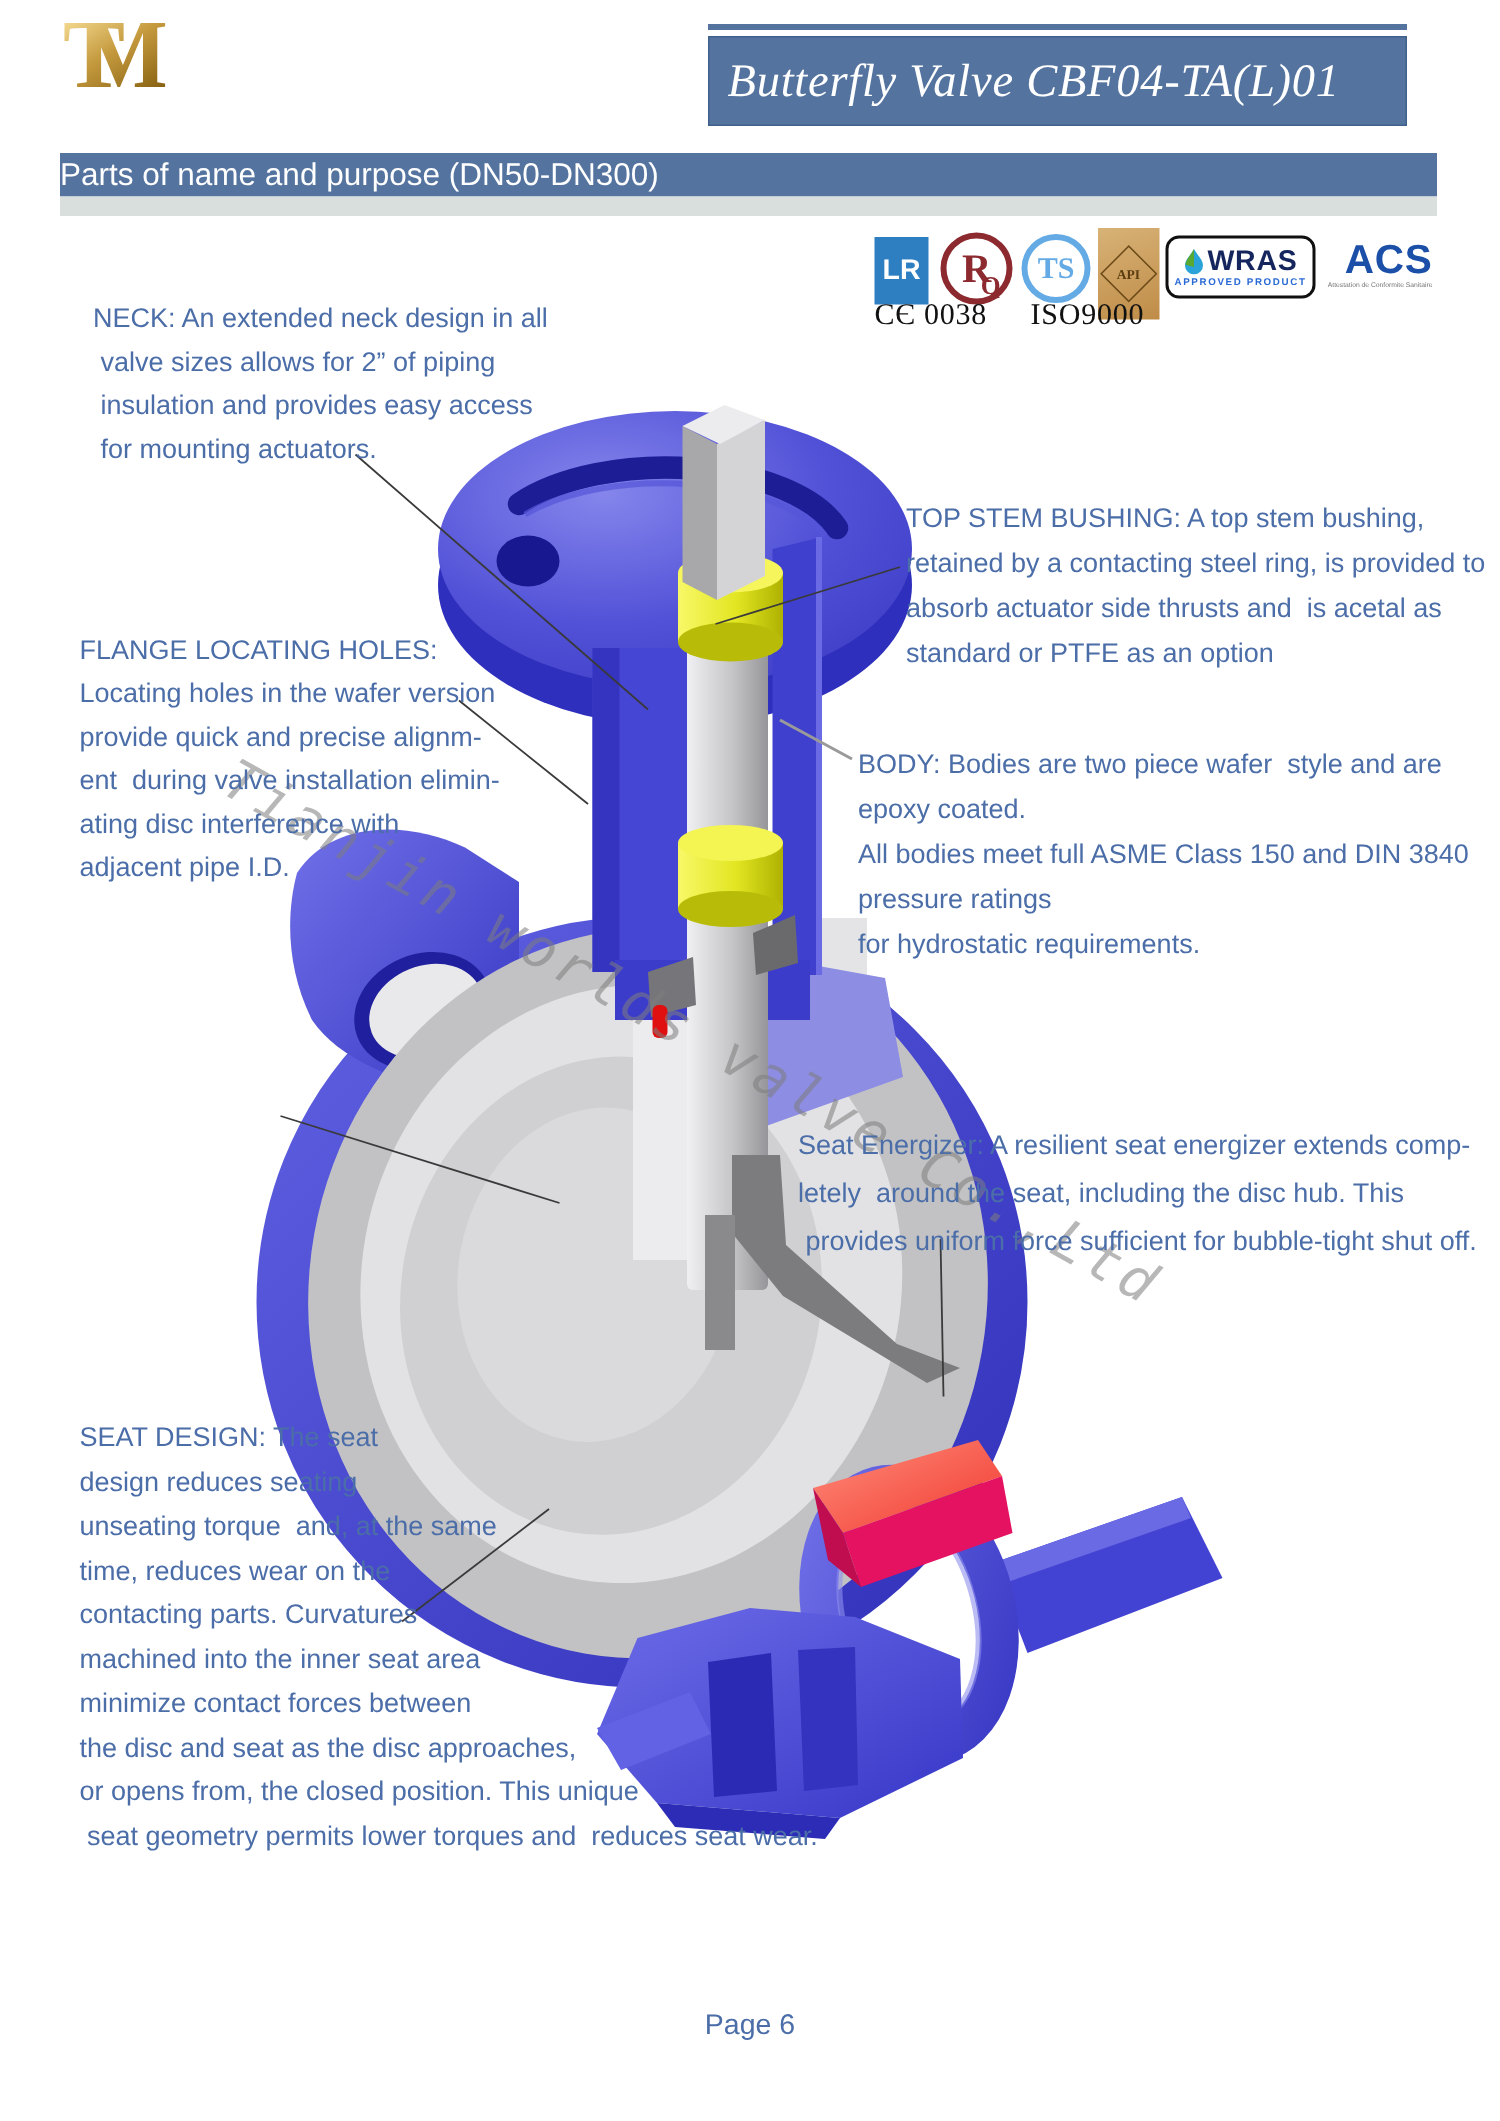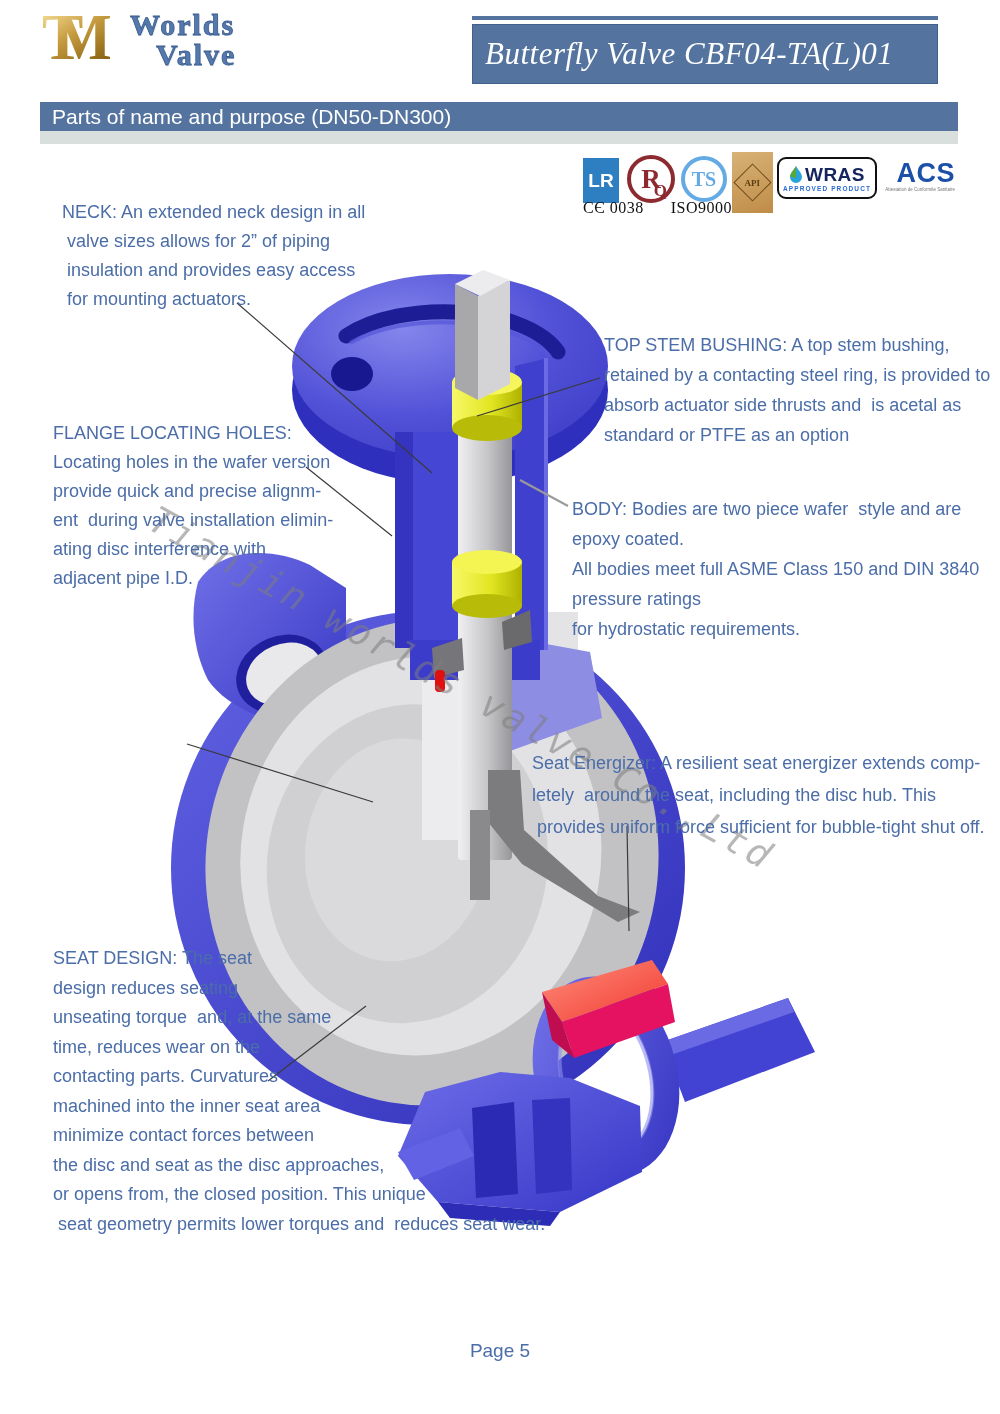--- a/index.html
+++ b/index.html
@@ -17,21 +17,21 @@
   .logo-line1{font-size:30px;line-height:30px;letter-spacing:2px;}
   .logo-line2{font-size:30px;line-height:30px;letter-spacing:2px;margin-left:26px;}
 
   .title-wrap{position:absolute;left:472px;top:16px;width:466px;font-style:italic;}
   .title-rule{height:4px;background:#54749f;margin-bottom:4px;}
   .title-box{background:#54749f;border:1px solid #40618c;height:58px;display:flex;align-items:center;
              font-family:"Liberation Serif",serif;font-size:31px;color:#ffffff;padding-left:12px;
              letter-spacing:0.5px;}
 
   .section-bar{position:absolute;left:40px;top:102px;width:918px;height:29px;background:#54749f;
-               color:#ffffff;font-size:21px;line-height:29px;padding-left:12px;box-sizing:border-box;}
+               color:#ffffff;font-size:21px;line-height:29px;box-sizing:border-box;}
   .section-sub{position:absolute;left:40px;top:131px;width:918px;height:13px;background:#d9dfdd;}
 
   
   .certs{position:absolute;left:583px;top:152px;width:375px;height:66px;}
   .badge{position:absolute;box-sizing:border-box;}
   .lr{left:0;top:6px;width:36px;height:45px;background:#2e7ec2;color:#fff;
       font-weight:bold;font-size:19px;display:flex;align-items:center;justify-content:center;}
   .rq{left:44px;top:3px;width:48px;height:48px;border:4px solid #8c2a30;border-radius:50%;
       color:#8c2a30;font-family:"Liberation Serif",serif;font-weight:bold;font-size:27px;
       display:flex;align-items:center;justify-content:center;}
@@ -46,21 +46,21 @@
   .api .diamond span{transform:rotate(-45deg);font-family:"Liberation Serif",serif;font-size:9px;
        font-weight:bold;color:#5c3d10;}
   .wras{left:194px;top:5px;width:100px;height:42px;background:#fff;border:2.5px solid #101010;
         border-radius:9px;display:flex;flex-direction:column;align-items:center;justify-content:center;}
   .wras-row{display:flex;align-items:flex-start;gap:2px;}
   .wras-word{font-weight:bold;font-size:19px;color:#15265e;letter-spacing:0.5px;line-height:19px;}
   .wras-sub{font-size:6.5px;font-weight:bold;color:#2a6ad4;letter-spacing:1.1px;margin-top:1px;}
   .acs{left:300px;top:8px;width:72px;text-align:right;}
   .acs-word{font-weight:bold;font-size:27px;line-height:26px;color:#1b4fa8;letter-spacing:0.5px;}
   .acs-sub{font-size:4.5px;color:#777;margin-top:1px;white-space:nowrap;}
-  .ce-line{position:absolute;left:0;top:47px;font-family:"Liberation Serif",serif;font-size:16px;
+  .ce-line{position:absolute;left:0;top:47px;font-family:"Liberation Serif",serif;font-size:20px;
            color:#111;letter-spacing:0.5px;}
   .ce-line .gap{display:inline-block;width:18px;}
 
   
   .watermark{position:absolute;left:162px;top:498px;transform:rotate(29deg);transform-origin:0 0;
              font-family:"DejaVu Sans Mono",monospace;font-style:italic;font-size:37px;
              letter-spacing:3px;color:#7e7e7e;opacity:0.55;white-space:nowrap;z-index:3;}
 
   
   .callout{position:absolute;color:#4b6da8;font-size:18px;line-height:29px;white-space:pre;z-index:5;}
@@ -77,24 +77,20 @@
   .leader-lines{position:absolute;left:0;top:0;z-index:4;pointer-events:none;}
   .valve{position:absolute;left:170px;top:250px;z-index:1;}
 </style>
 </head>
 <body>
 
 <div class="page">
 
   <div class="logo">
     <div class="monogram">TM</div>
-    <div class="logo-text">
-      <div class="logo-line1">Worlds</div>
-      <div class="logo-line2">Valve</div>
-    </div>
   </div>
 
   <div class="title-wrap">
     <div class="title-rule"></div>
     <div class="title-box">Butterfly Valve  CBF04-TA(L)01</div>
   </div>
 
   <div class="section-bar">Parts of name and purpose (DN50-DN300)</div>
   <div class="section-sub"></div>
 
@@ -295,14 +291,14 @@
 design reduces seating
 unseating torque  and, at the same
 time, reduces wear on the
 contacting parts. Curvatures
 machined into the inner seat area
 minimize contact forces between
 the disc and seat as the disc approaches,
 or opens from, the closed position. This unique
  seat geometry permits lower torques and  reduces seat wear.</div>
 
-  <div class="footer">Page  5</div>
+  <div class="footer">Page  6</div>
 </div>
 
 </body></html>

